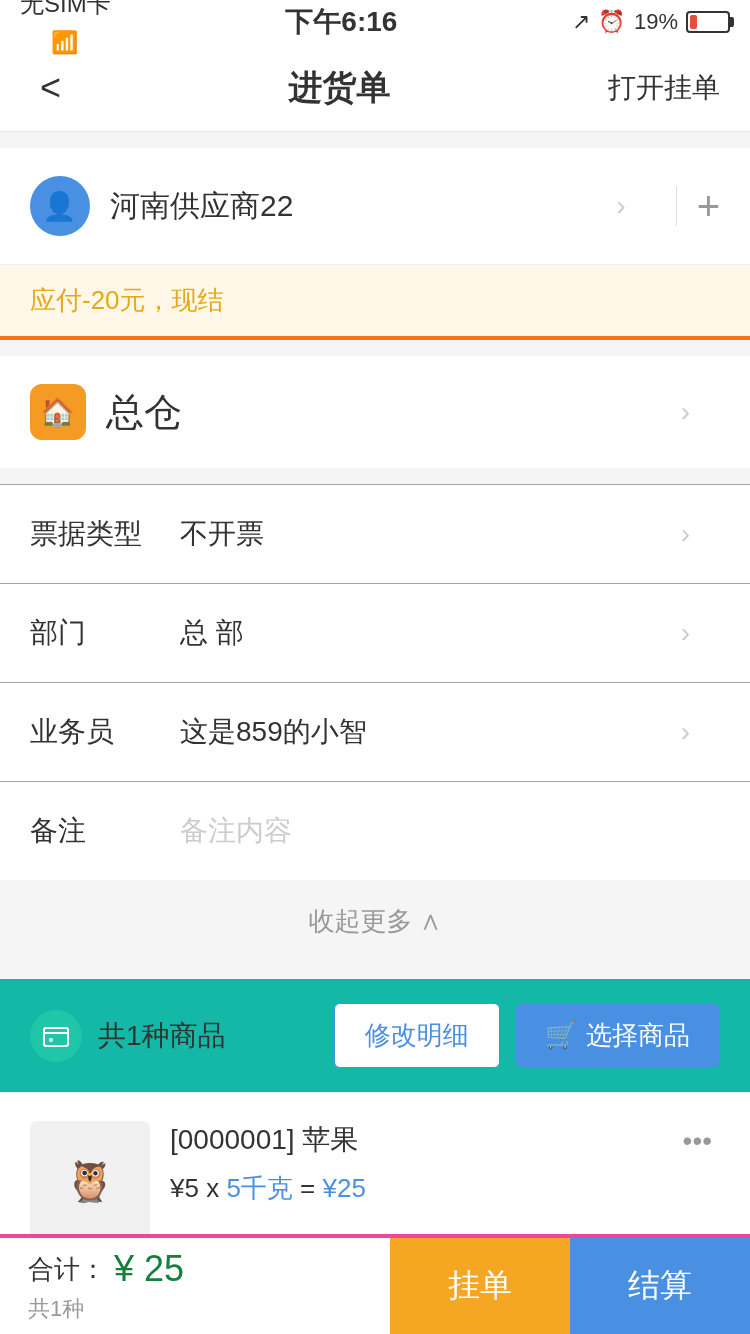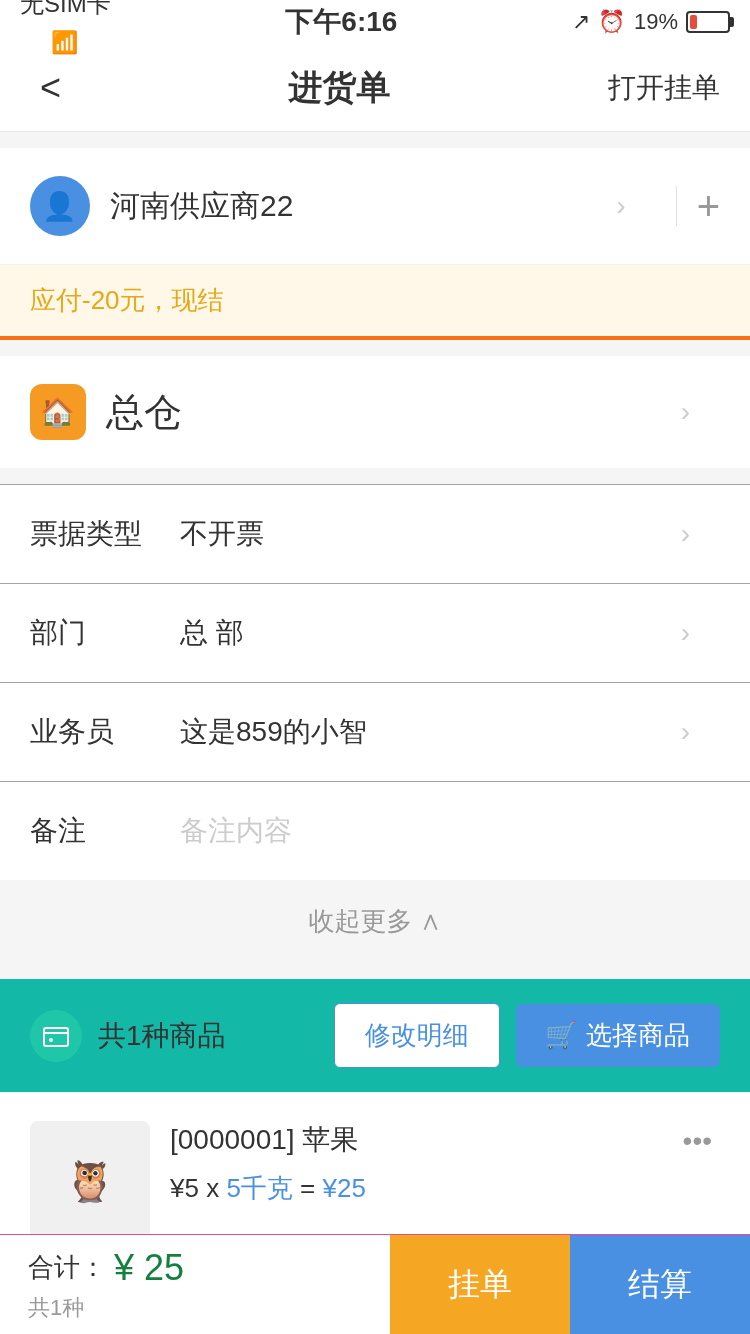--- a/index.html
+++ b/index.html
@@ -257,21 +257,21 @@
     
     .bottom-bar {
       position: fixed;
       bottom: 0;
       left: 0;
       width: 750px;
       height: 100px;
       display: flex;
       align-items: stretch;
       background: #fff;
-      border-top: 1px solid #ec4899;
+      border-top: 4px solid #ec4899;
     }
     .total-section {
       flex: 1;
       display: flex;
       flex-direction: column;
       justify-content: center;
       padding: 0 28px;
     }
     .total-label { font-size: 26px; color: #333; display: flex; align-items: center; gap: 8px; }
     .total-amount { font-size: 36px; color: #15803d; font-weight: 400; }

